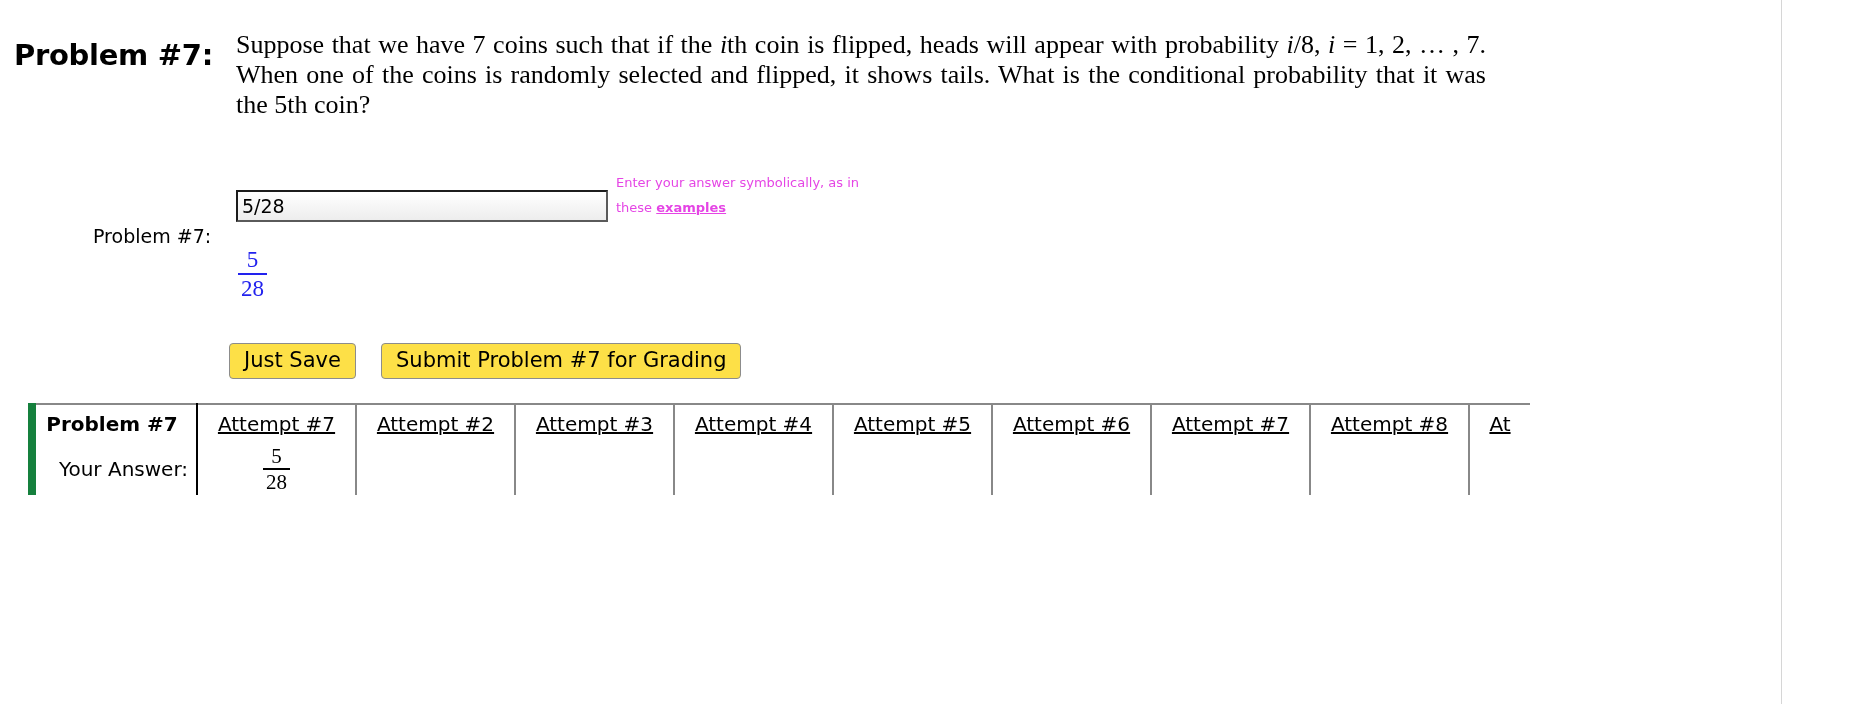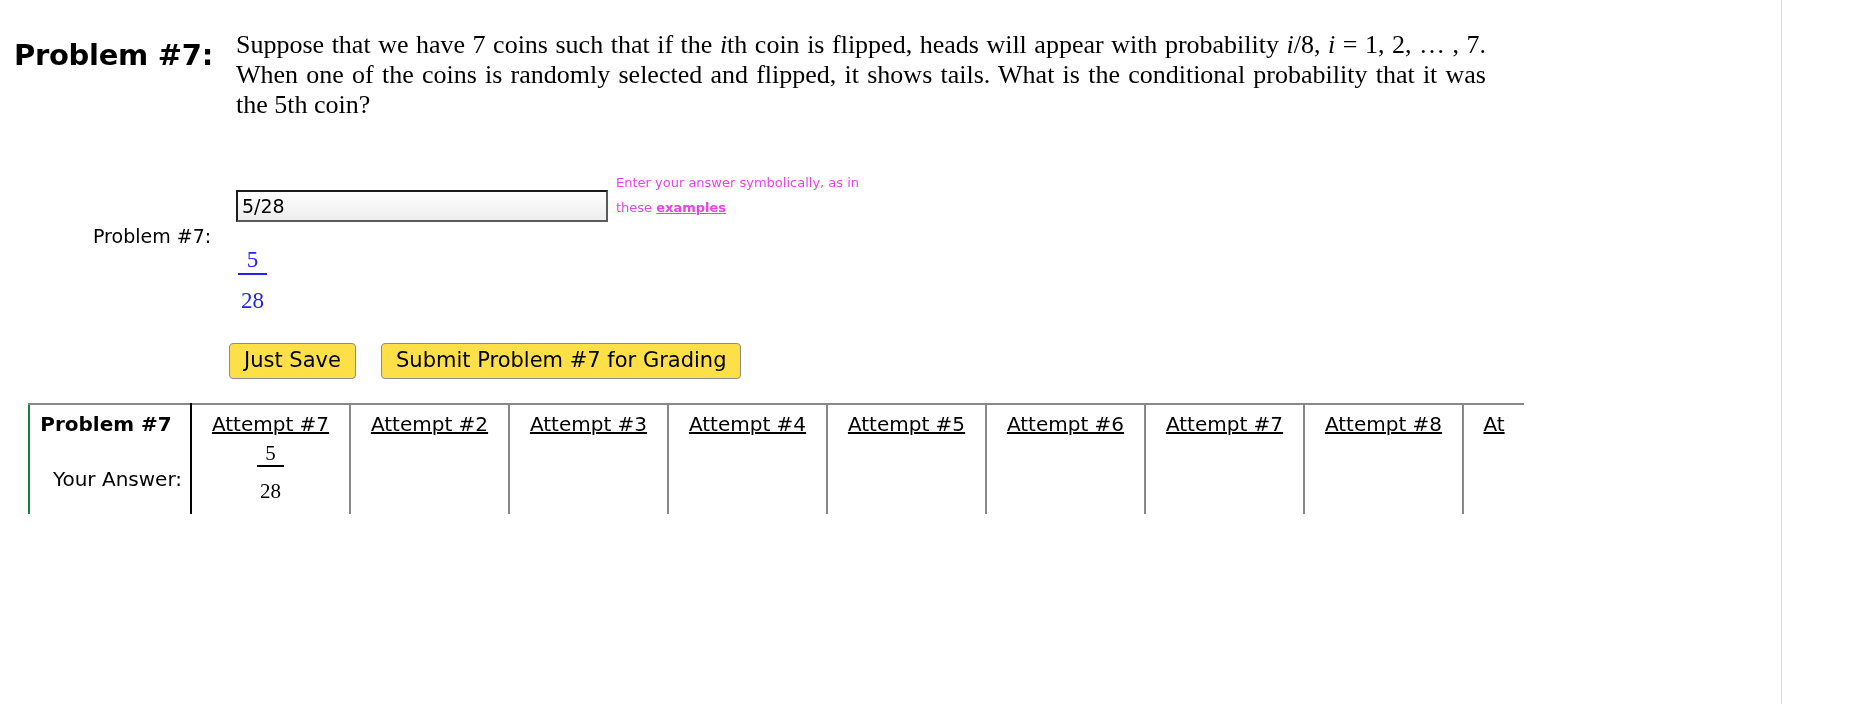--- a/index.html
+++ b/index.html
@@ -130,21 +130,21 @@
   .frac .num {
     display: block;
     font-size: 23px;
     line-height: 24px;
     padding: 0 3px;
   }
   .frac .den {
     display: block;
     font-size: 23px;
     line-height: 25px;
-    padding: 12px 3px;
+    padding: 0 3px;
   }
   .frac .bar {
     display: block;
     height: 2px;
     background: currentColor;
     margin: 1px 0;
   }
 
   
   .btn {
@@ -181,21 +181,21 @@
     text-align: center;
     height: 36px;
   }
   .attempts-table tr.row-head td { height: 38px; }
   .attempts-table tr.row-answer td { height: 52px; }
   .attempts-table tr.row-mark td { height: 34px; }
 
   .attempts-table td.lbl {
     text-align: right;
     padding-right: 8px;
-    border-left: 2px solid #15803d;
+    border-left: 8px solid #15803d;
     border-right: 2px solid #000000;
     width: 152px;
   }
   .attempts-table td.lbl.strong {
     text-align: center;
     font-weight: bold;
   }
   .attempts-table td.col {
     width: 157px;
   }

